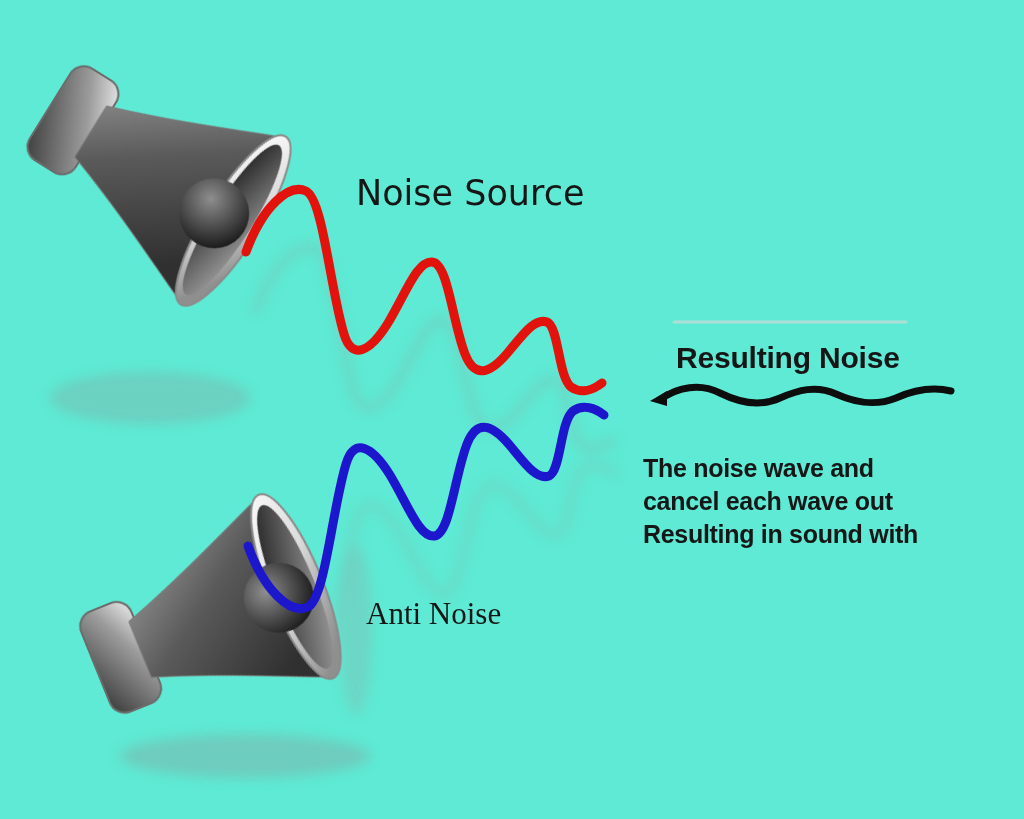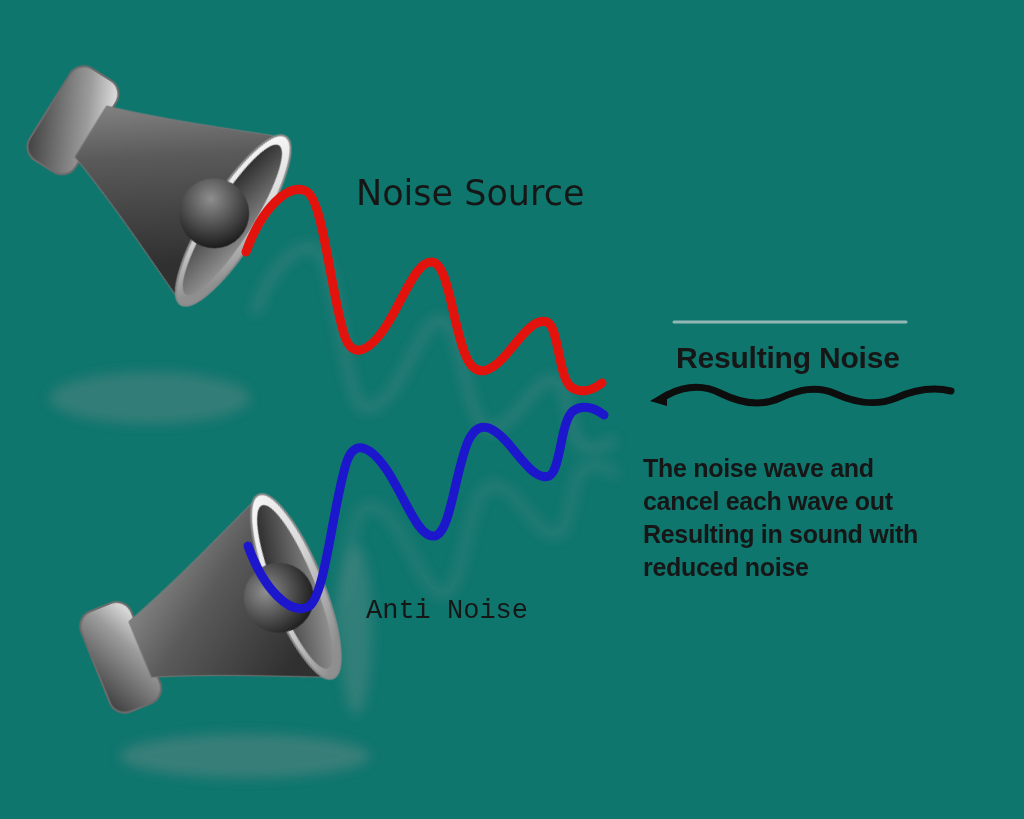--- a/index.html
+++ b/index.html
@@ -4,21 +4,21 @@
 <style>
   html, body {
     margin: 0;
     padding: 0;
     background: #ffffff;
   }
   .canvas {
     position: relative;
     width: 1024px;
     height: 819px;
-    background: #0f766e;
+    background: #5eead4;
     overflow: hidden;
     font-family: "DejaVu Sans", sans-serif;
   }
   .canvas svg {
     position: absolute;
     left: 0;
     top: 0;
   }
   .label {
     position: absolute;
@@ -28,22 +28,22 @@
   }
   .label-noise {
     left: 356px;
     top: 174px;
     font-size: 35px;
     font-family: "DejaVu Sans", sans-serif;
   }
   .label-anti {
     left: 366px;
     top: 597px;
-    font-size: 27px;
-    font-family: Liberation Mono, monospace;
+    font-size: 31px;
+    font-family: Liberation Serif, serif;
   }
   .label-result {
     left: 676px;
     top: 341px;
     font-size: 30px;
     font-weight: 700;
     letter-spacing: -0.2px;
     font-family: "Liberation Sans", sans-serif;
   }
   .description {
@@ -141,16 +141,15 @@
   <div class="label label-noise">Noise Source</div>
 
   <div class="label label-anti">Anti Noise</div>
 
   <div class="label label-result">Resulting Noise</div>
 
   <div class="description">
     <div>The noise wave and</div>
     <div>cancel each wave out</div>
     <div>Resulting in sound with</div>
-    <div>reduced noise</div>
   </div>
 
 </div>
 
 </body></html>

